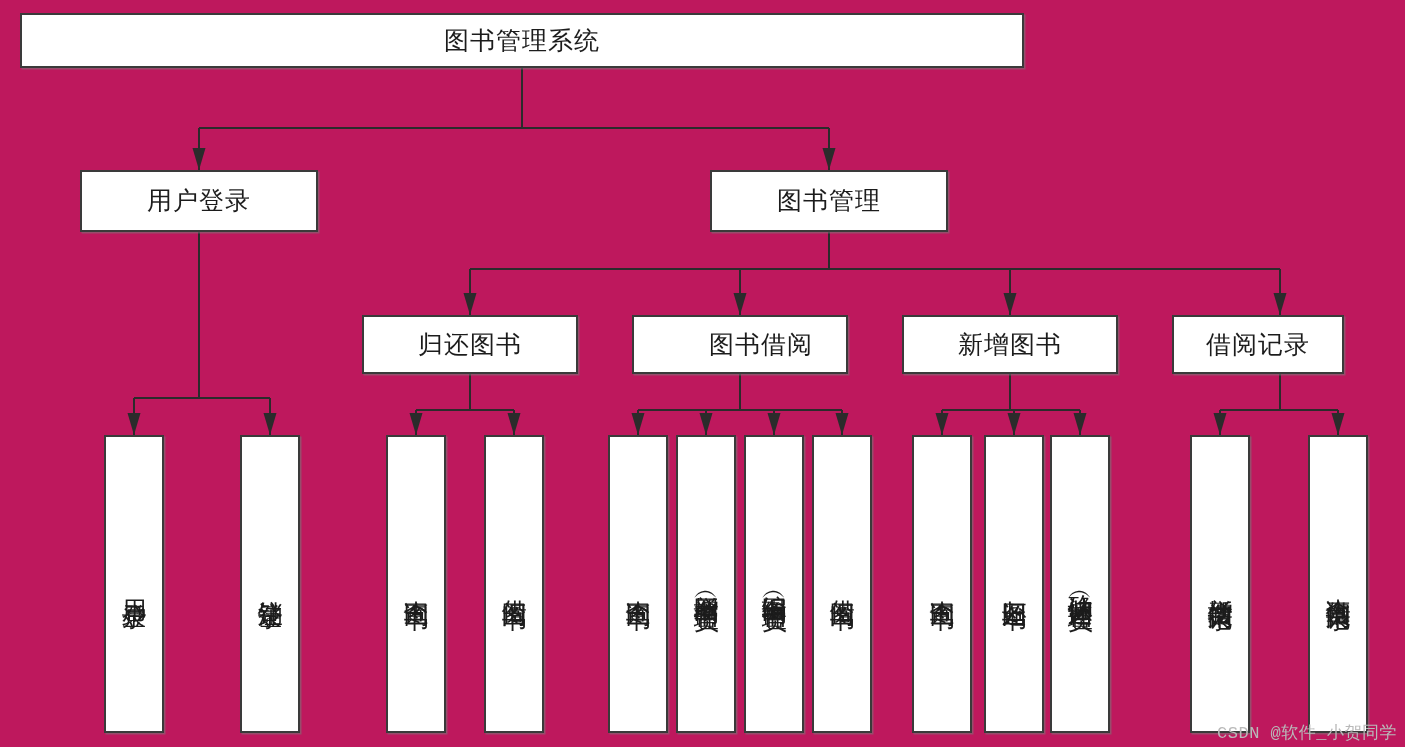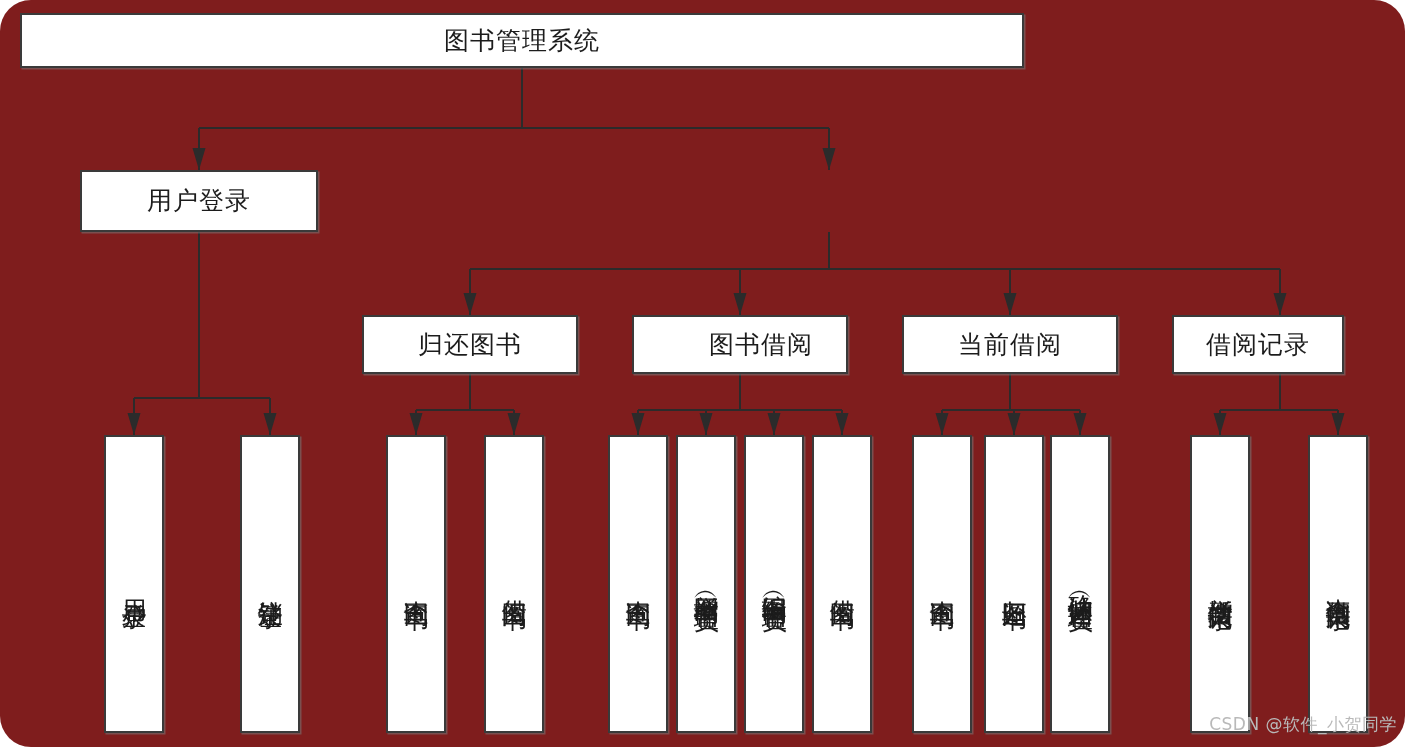--- a/index.html
+++ b/index.html
@@ -8,23 +8,22 @@
     padding: 0;
     background: #ffffff;
   }
   body {
     font-family: "DejaVu Sans", "Liberation Sans", sans-serif;
   }
   #diagram-root {
     position: relative;
     width: 1405px;
     height: 747px;
-    background: #7f1d1d;
+    background: #be185d;
     overflow: hidden;
-    border-radius: 31px;
   }
   #edge-layer {
     position: absolute;
     left: 0;
     top: 0;
     width: 1405px;
     height: 747px;
     pointer-events: none;
   }
   .node {
@@ -128,29 +127,32 @@
       <polygon points="1331.5,413 1344.5,413 1338,435" fill="#2b2b2b"></polygon>
     </svg>
 
   <div class="node node-h node-root" style="left: 20px; top: 13px; width: 1004px; height: 55px;">
     <span class="node-label">图书管理系统</span>
   </div>
 
   <div class="node node-h" style="left: 80px; top: 170px; width: 238px; height: 62px;">
     <span class="node-label">用户登录</span>
   </div>
+  <div class="node node-h" style="left: 710px; top: 170px; width: 238px; height: 62px;">
+    <span class="node-label">图书管理</span>
+  </div>
 
   <div class="node node-h" style="left: 362px; top: 315px; width: 216px; height: 59px;">
     <span class="node-label">归还图书</span>
   </div>
   <div class="node node-h" style="left: 632px; top: 315px; width: 216px; height: 59px; padding-left: 42px;">
     <span class="node-label">图书借阅</span>
   </div>
   <div class="node node-h" style="left: 902px; top: 315px; width: 216px; height: 59px;">
-    <span class="node-label">当前借阅</span>
+    <span class="node-label">新增图书</span>
   </div>
   <div class="node node-h" style="left: 1172px; top: 315px; width: 172px; height: 59px;">
     <span class="node-label">借阅记录</span>
   </div>
 
   <div class="node node-v" style="left: 104px; top: 435px; width: 60px; height: 298px;">
     <span class="node-label">用户登录</span>
   </div>
   <div class="node node-v" style="left: 240px; top: 435px; width: 60px; height: 298px;">
     <span class="node-label">注销登录</span>
@@ -186,14 +188,14 @@
     <span class="node-label">确认归还（管理员）</span>
   </div>
 
   <div class="node node-v" style="left: 1190px; top: 435px; width: 60px; height: 298px;">
     <span class="node-label">新增借阅记录</span>
   </div>
   <div class="node node-v" style="left: 1308px; top: 435px; width: 60px; height: 298px;">
     <span class="node-label">查询借阅记录</span>
   </div>
 
-  <div class="watermark" style="right:8px; bottom:11px;">CSDN @软件_小贺同学</div>
+  <div class="watermark" style="right:8px; bottom:3px;font-family:Liberation Mono, monospace;">CSDN @软件_小贺同学</div>
 </div>
 
 </body></html>

